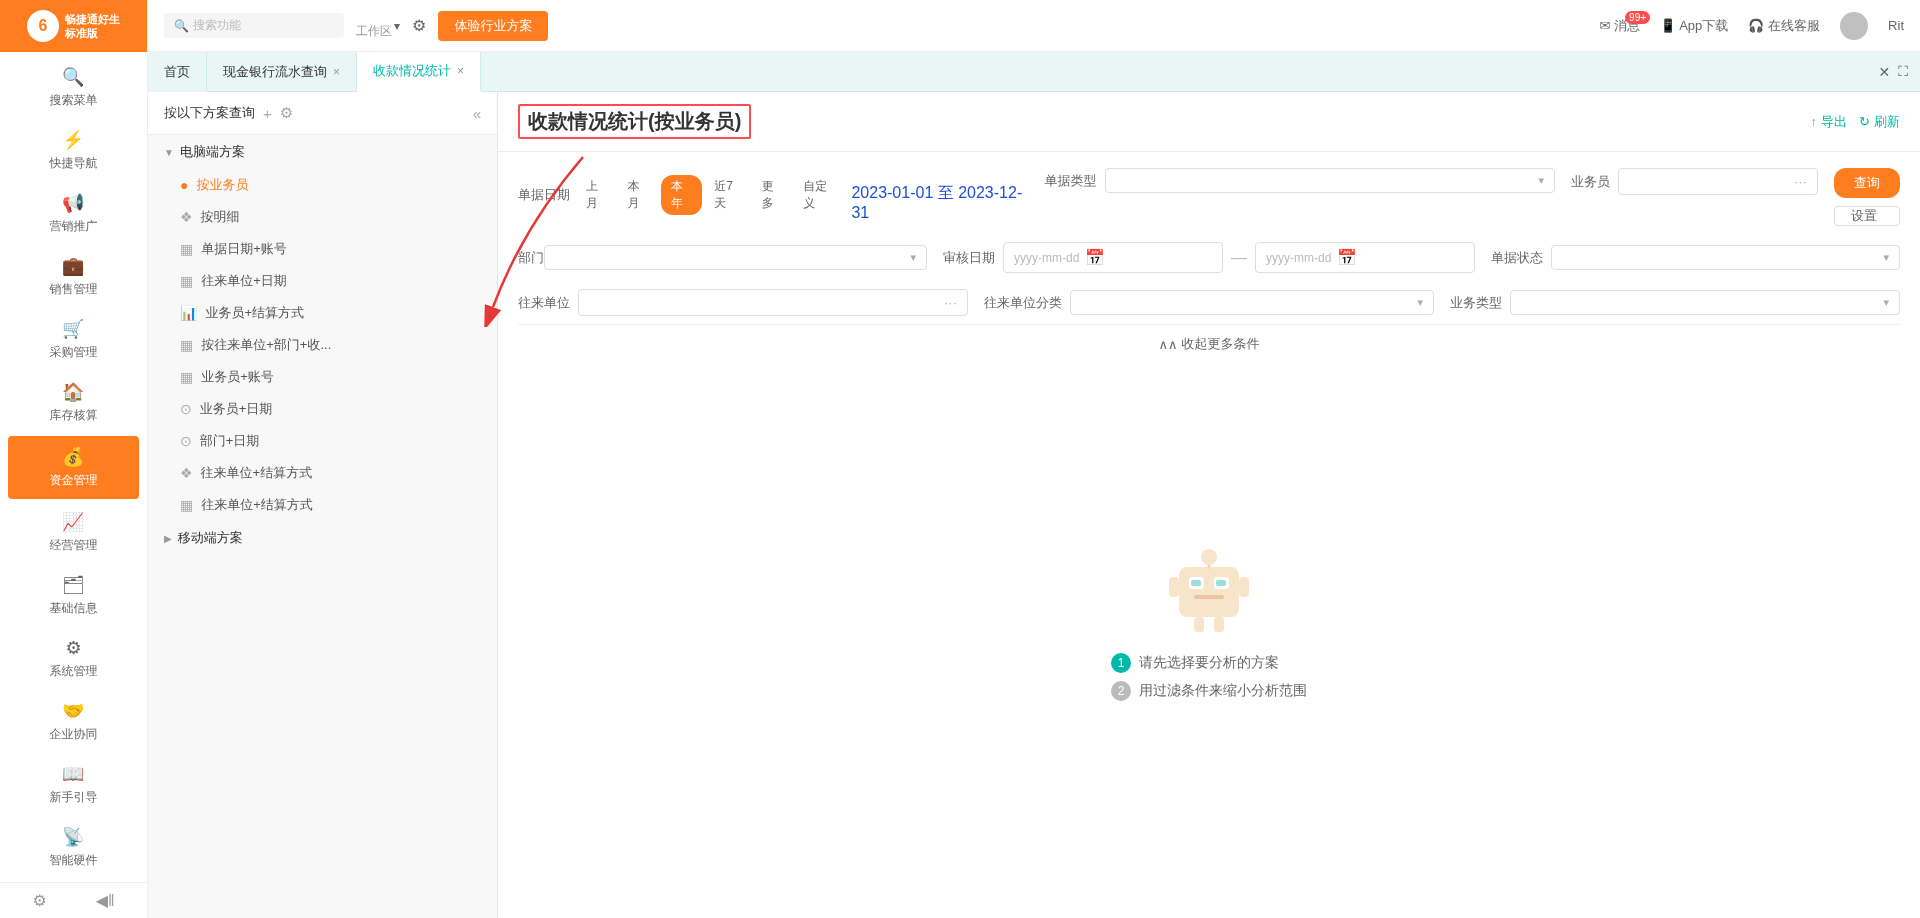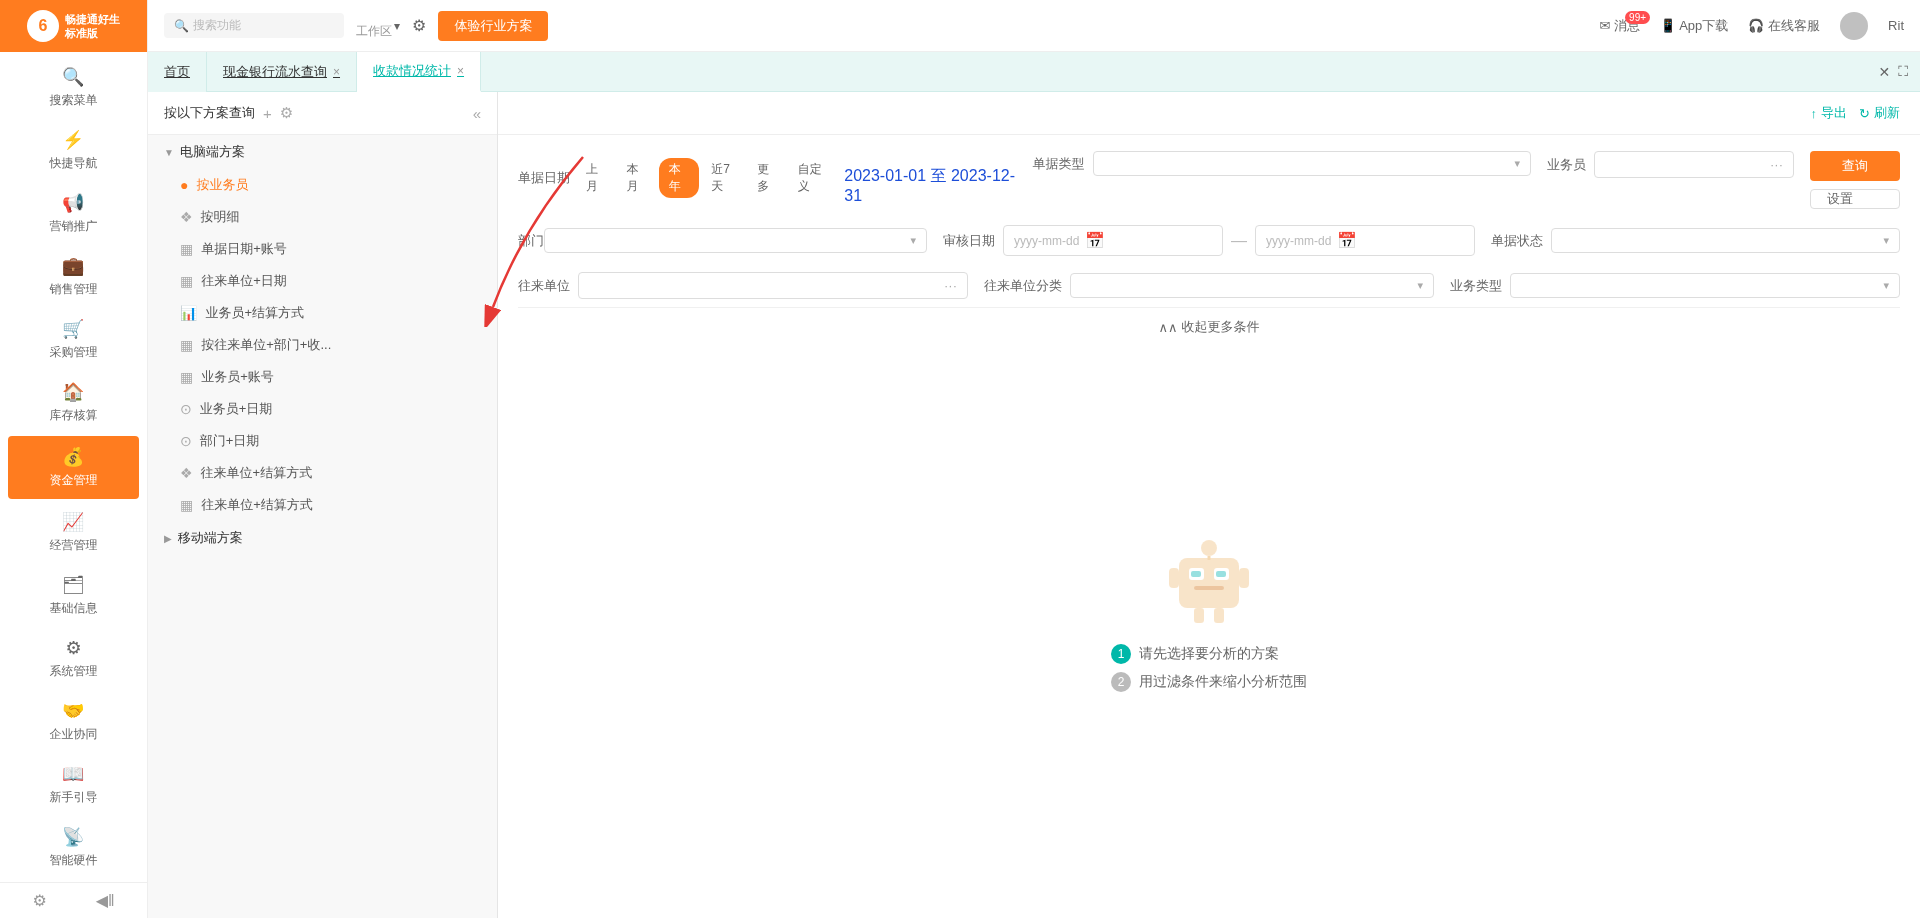--- a/index.html
+++ b/index.html
@@ -144,21 +144,20 @@
     .tab {
       height: 40px;
       display: flex;
       align-items: center;
       padding: 17px 16px;
       font-size: 13px;
       color: #333;
       cursor: pointer;
       gap: 6px;
       border-right: 1px solid #d0ece9;
-      text-decoration: underline;
     }
     .tab.home { background: #e8f7f5; color: #333; }
     .tab.active { background: white; color: #00b8a9; border-bottom: 2px solid white; }
     .tab .close-btn { font-size: 12px; color: #999; }
     .tabbar-right {
       margin-left: auto;
       display: flex;
       align-items: center;
       gap: 8px;
       padding-right: 12px;
@@ -346,22 +345,22 @@
       color: white;
       flex-shrink: 0;
     }
     .tip-num.n1 { background: #00b8a9; }
     .tip-num.n2 { background: #bbb; }
 
     
     .query-btn {
       background: #ff7c1f;
       color: white;
-      padding: 6px 32px;
-      border-radius: 4px;
+      padding: 6px 20px;
+      border-radius: 12px;
       font-size: 13px;
       cursor: pointer;
     }
     .settings-btn {
       background: white;
       border: 1px solid #ddd;
       color: #666;
       padding: 0 16px;
       border-radius: 4px;
       font-size: 13px;
@@ -562,20 +561,21 @@
               <span class="arrow">▶</span>
               <span>移动端方案</span>
             </div>
           </div>
         </div>
     </div>
 
     <div class="page-area">
 
       <div class="page-header">
+        <div class="page-title">收款情况统计(按业务员)</div>
         <div class="page-actions">
           <div class="action-btn">
             <span>↑</span>
             <span>导出</span>
           </div>
           <div class="action-btn">
             <span>↻</span>
             <span>刷新</span>
           </div>
         </div>

